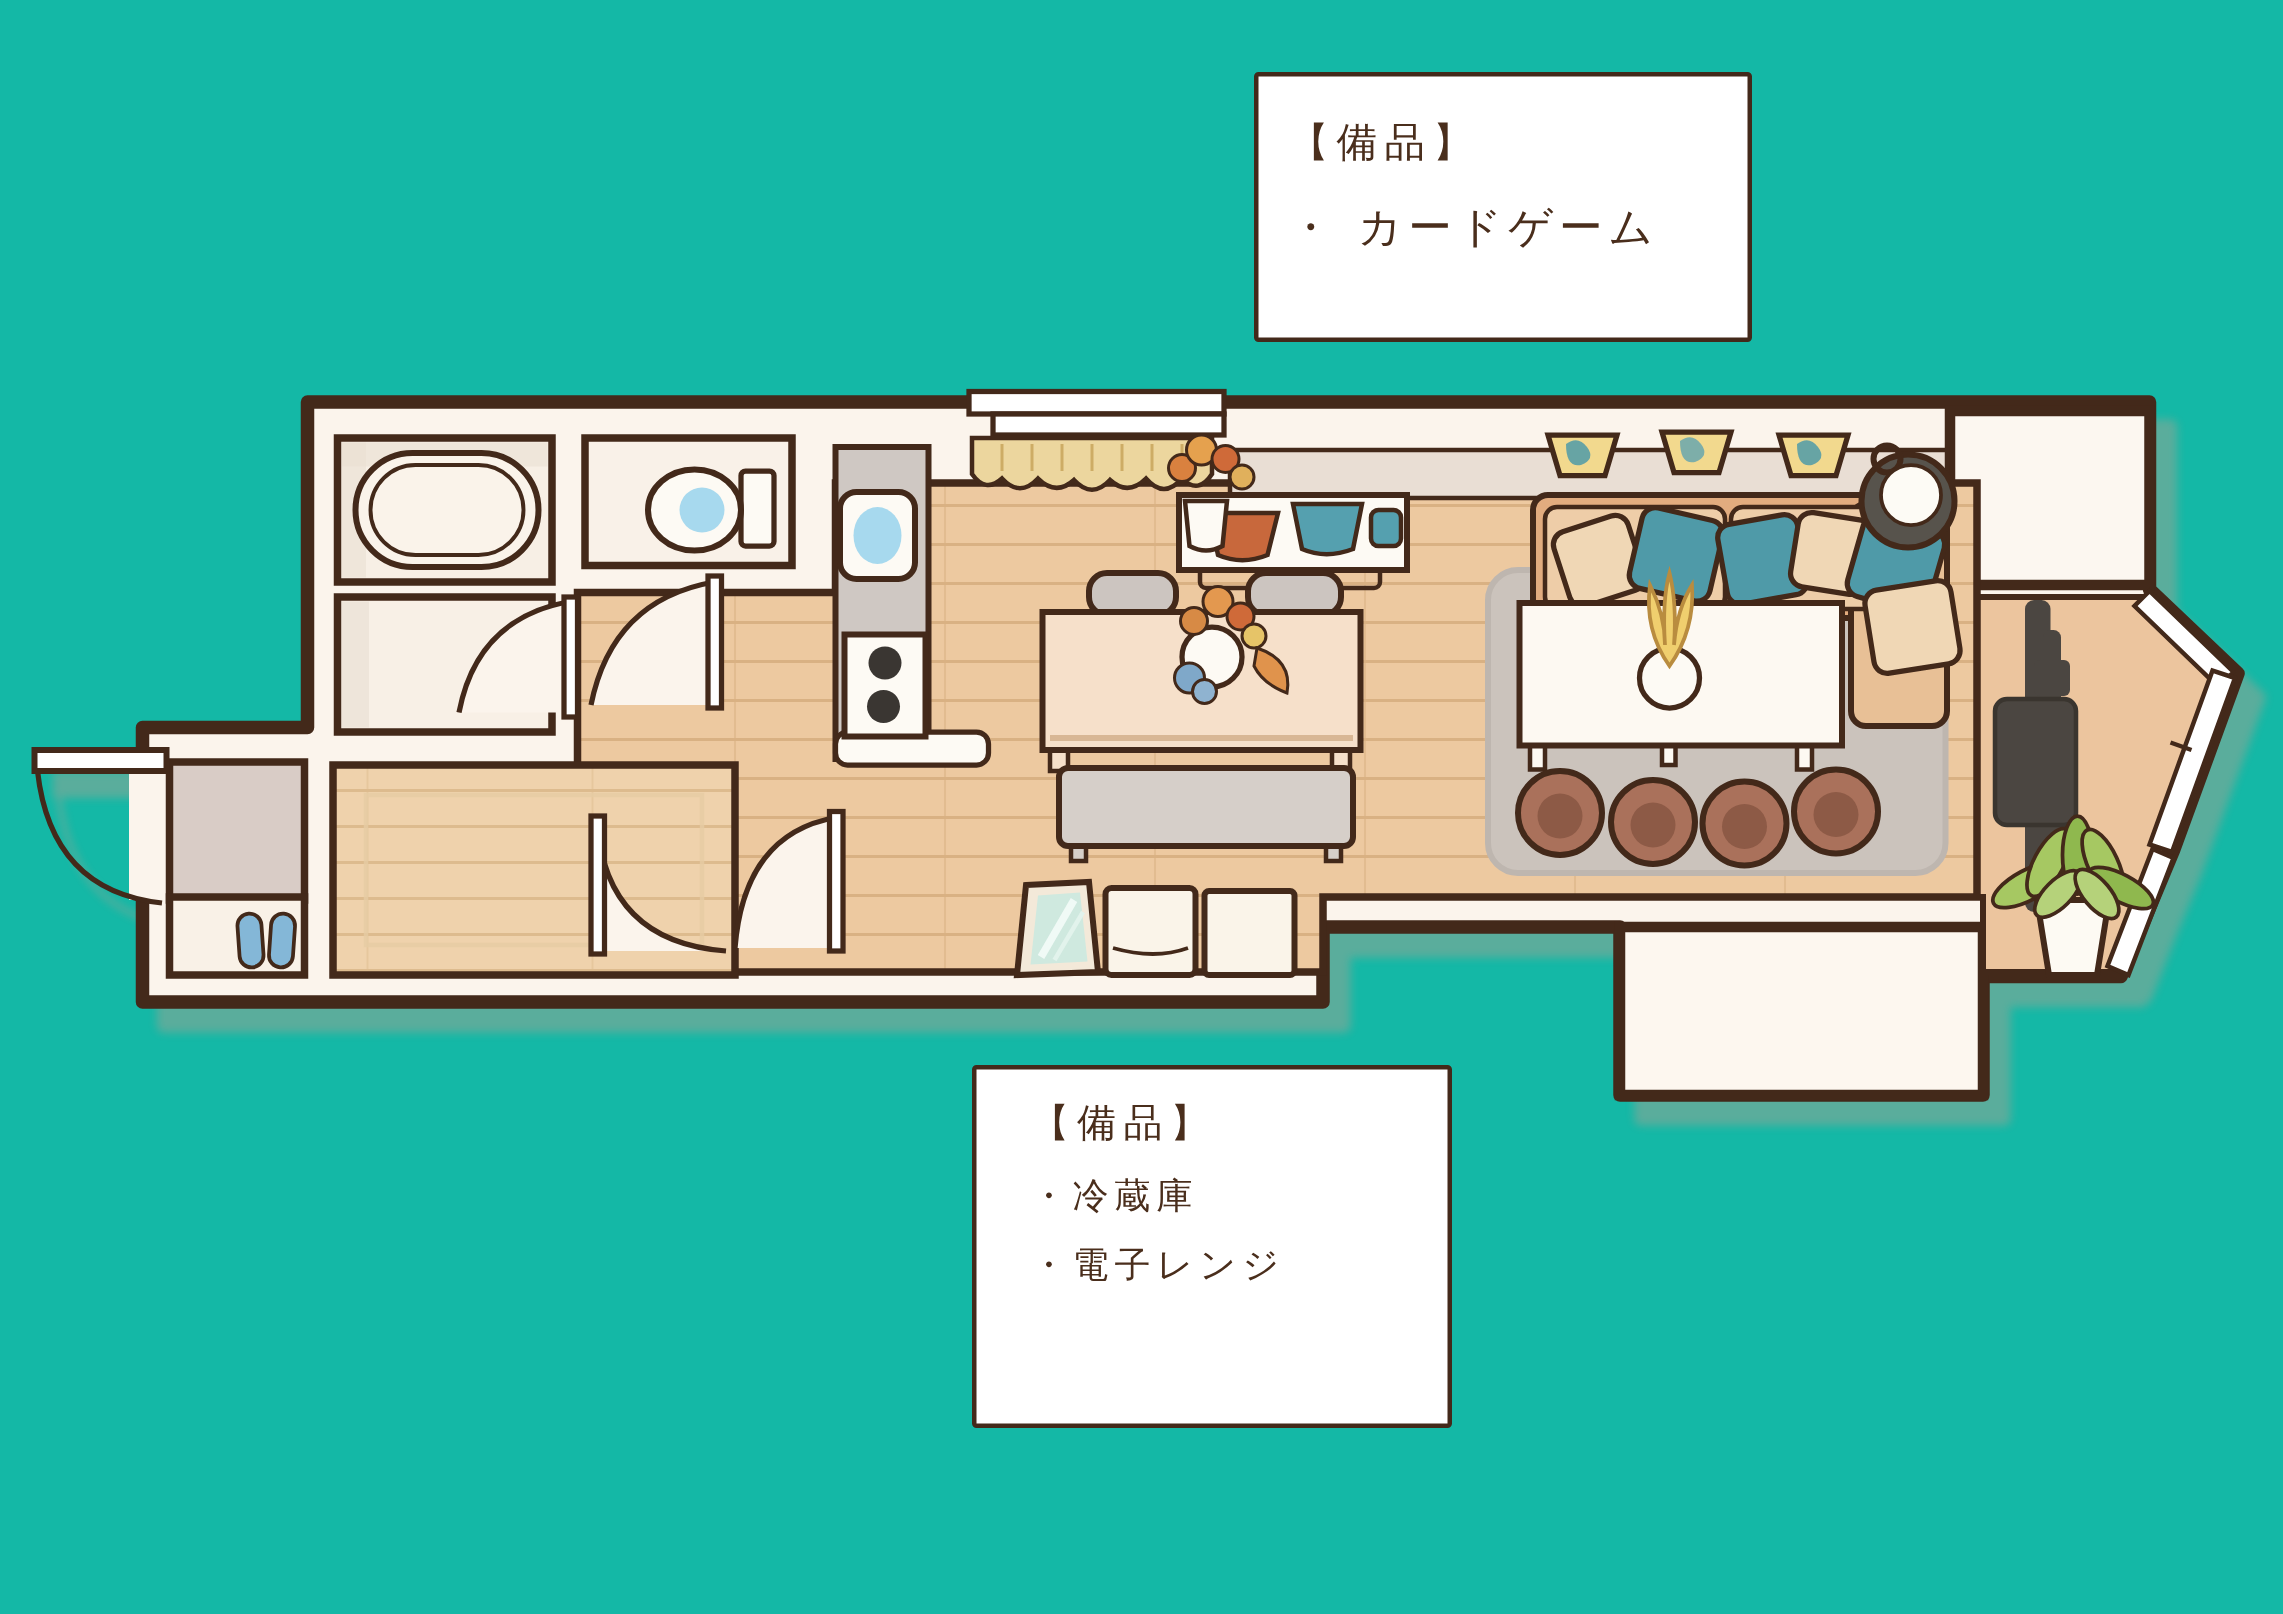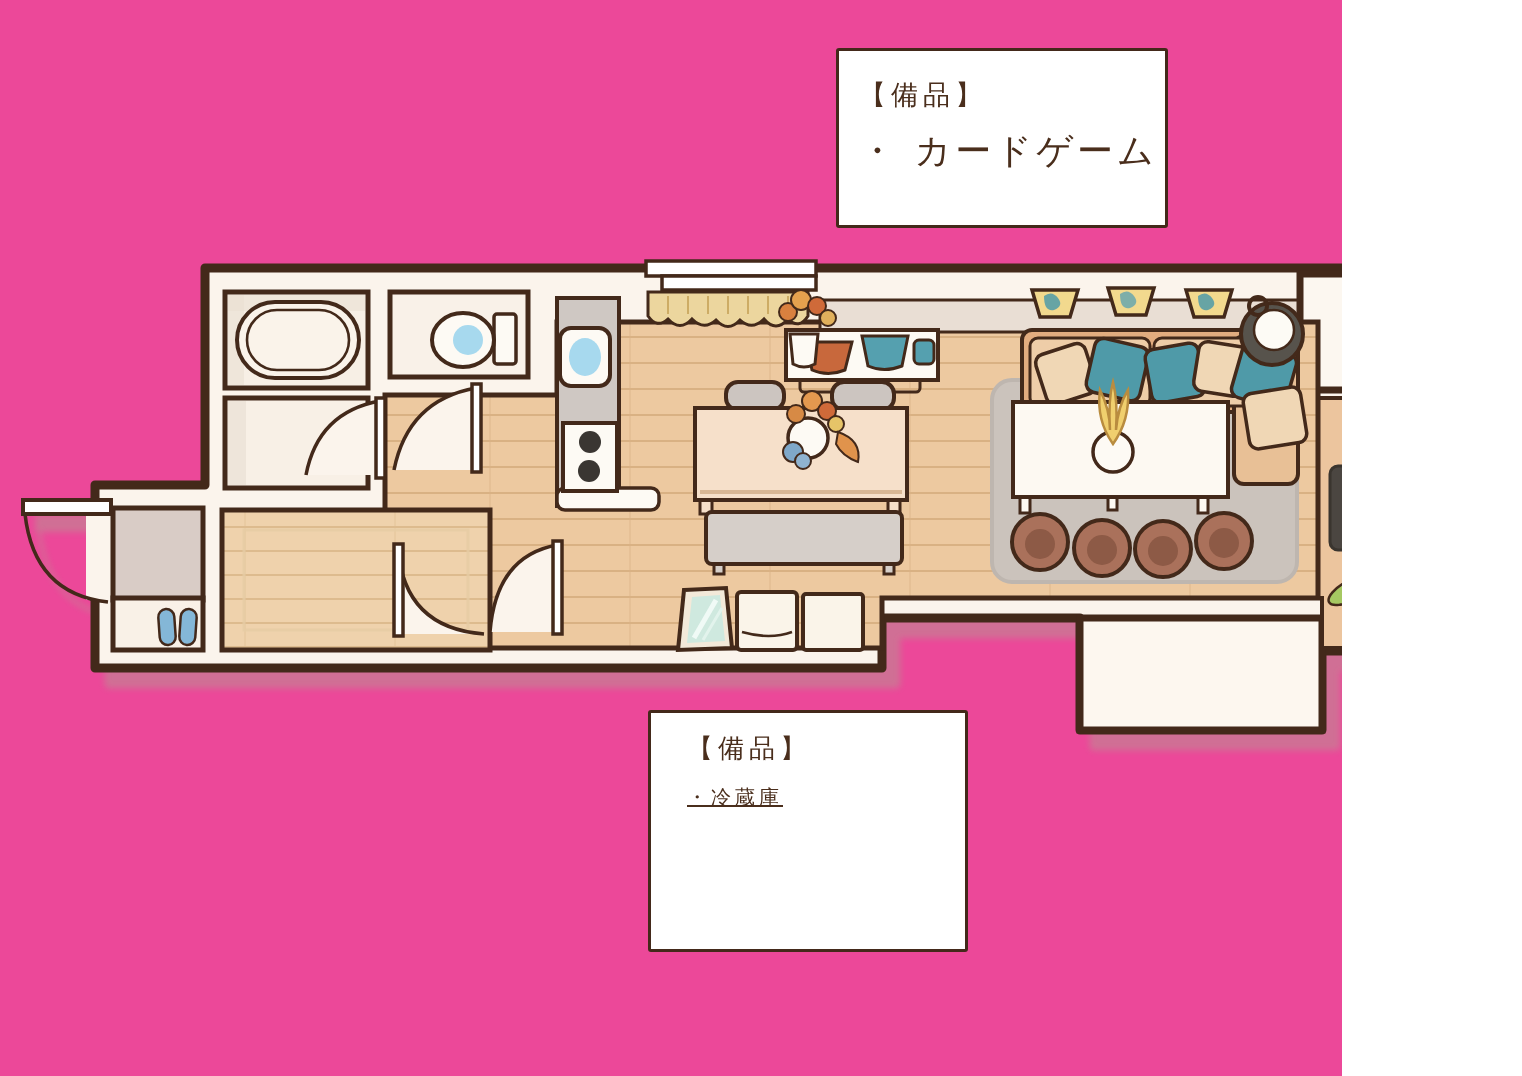--- a/index.html
+++ b/index.html
@@ -1,29 +1,29 @@
 <!DOCTYPE html>
 <html><head>
 <meta charset="utf-8">
 <style>
   html,body{margin:0;padding:0;background:#ffffff;}
-  .stage{position:relative;width:1342px;height:1076px;background:#ec4899;overflow:hidden;
+  .stage{position:relative;width:1522px;height:1076px;background:#14b8a6;overflow:hidden;
          font-family:"DejaVu Sans",sans-serif;}
   .plan-svg{position:absolute;left:0;top:0;}
   .plan-wrap{filter:drop-shadow(14px 16px 3px rgba(176,160,144,.45));}
   .note-box{position:absolute;background:#fff;border:3.5px solid #43291a;border-radius:3px;
             color:#4a2e1c;box-sizing:border-box;}
   .note-box .title{letter-spacing:5px;}
   .note-box .item{letter-spacing:4px;white-space:pre;}
   .box-top{left:836px;top:48px;width:332px;height:180px;padding:26px 0 0 20px;}
   .box-top .title{font-size:27px;margin-bottom:14px;}
-  .box-top .item{font-size:36px;line-height:48px;}
+  .box-top .item{font-size:29px;line-height:48px;}
   .box-bottom{left:648px;top:710px;width:320px;height:242px;padding:18px 0 0 36px;}
   .box-bottom .title{font-size:26px;margin-bottom:8px;}
-  .box-bottom .item{font-size:20px;line-height:46px;text-decoration:underline;}
+  .box-bottom .item{font-size:24px;line-height:46px;}
 </style>
 </head>
 <body>
 
 <div class="stage">
 
   <div class="plan-wrap">
   <svg class="plan-svg" width="1522" height="1076" viewBox="0 0 1522 1076">
     <defs>
       <pattern id="woodA" width="140" height="26" patternUnits="userSpaceOnUse">
@@ -278,15 +278,16 @@
   </div>
 
   <div class="note-box box-top">
     <div class="title">【備品】</div>
     <div class="item">・ カードゲーム</div>
   </div>
 
   <div class="note-box box-bottom">
     <div class="title">【備品】</div>
     <div class="item">・冷蔵庫</div>
+    <div class="item">・電子レンジ</div>
   </div>
 
 </div>
 
 </body></html>

